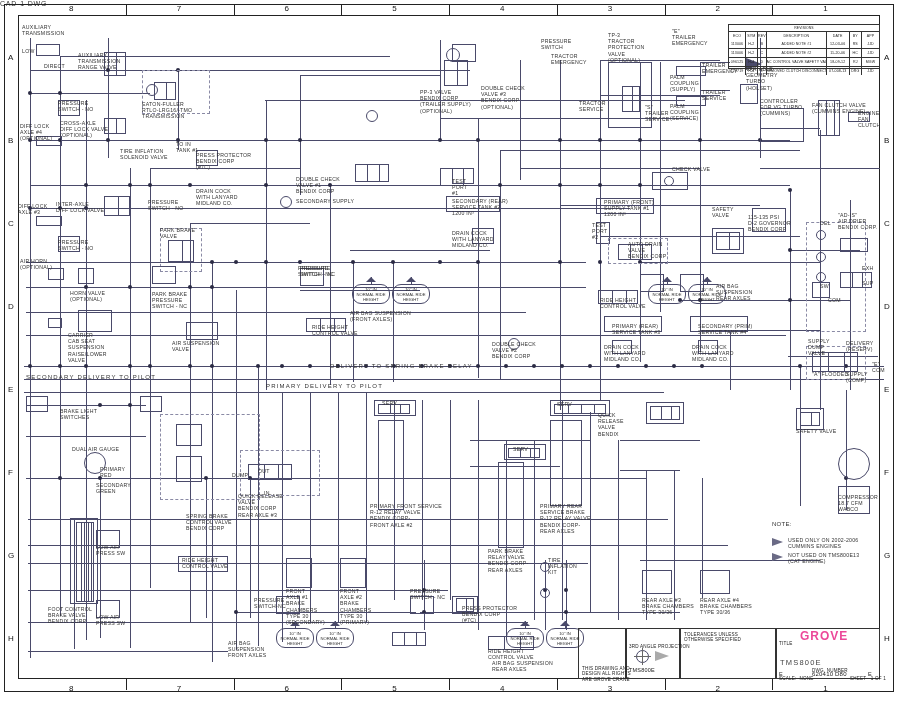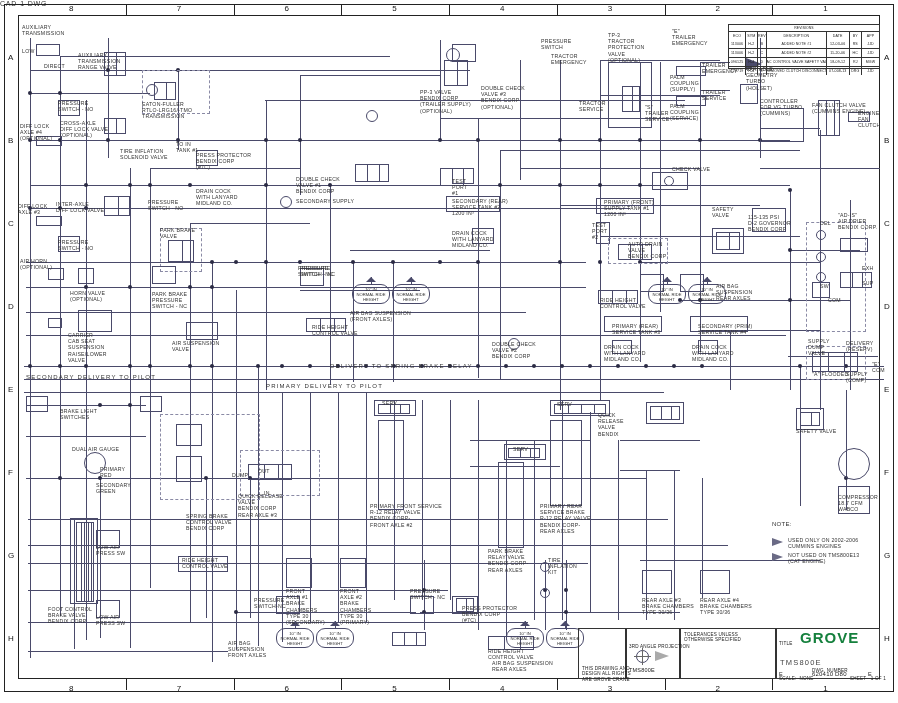--- a/index.html
+++ b/index.html
@@ -30,21 +30,21 @@
   .valve{position:absolute;border:1px solid #4a4a6a;box-sizing:border-box;}
   .valve .seg{position:absolute;top:0;bottom:0;border-right:1px solid #4a4a6a;}
 
   
   .bag{position:absolute;border:1px solid #4a4a6a;border-radius:9px;box-sizing:border-box;}
   .bagtxt{position:absolute;font-size:4.2px;line-height:5px;text-align:center;color:#333;white-space:pre;}
 
   
   .tb{position:absolute;border:1px solid #333;box-sizing:border-box;}
   .tbt{position:absolute;font-size:4.6px;line-height:5.4px;color:#222;white-space:pre;letter-spacing:.2px;text-transform:uppercase;}
-  .brand{position:absolute;font-size:15px;letter-spacing:1px;color:#15803d;font-family:"Liberation Sans",sans-serif;font-weight:bold;}
+  .brand{position:absolute;font-size:12px;letter-spacing:1px;color:#ec4899;font-family:"Liberation Sans",sans-serif;font-weight:bold;}
   .bigt{position:absolute;font-size:9.5px;letter-spacing:1.6px;color:#444;}
   .midt{position:absolute;font-size:7.5px;letter-spacing:1.2px;color:#444;}
 
   
   .rev{position:absolute;border:1px solid #333;box-sizing:border-box;font-size:3.9px;}
   .revrow{display:flex;border-bottom:1px solid #333;height:8px;align-items:center;}
   .revrow:last-child{border-bottom:none;}
   .revrow div{border-right:1px solid #333;height:100%;display:flex;align-items:center;
       justify-content:center;overflow:hidden;white-space:nowrap;font-size:3.6px;color:#222;letter-spacing:.1px;}
   .revrow div:last-child{border-right:none;}

